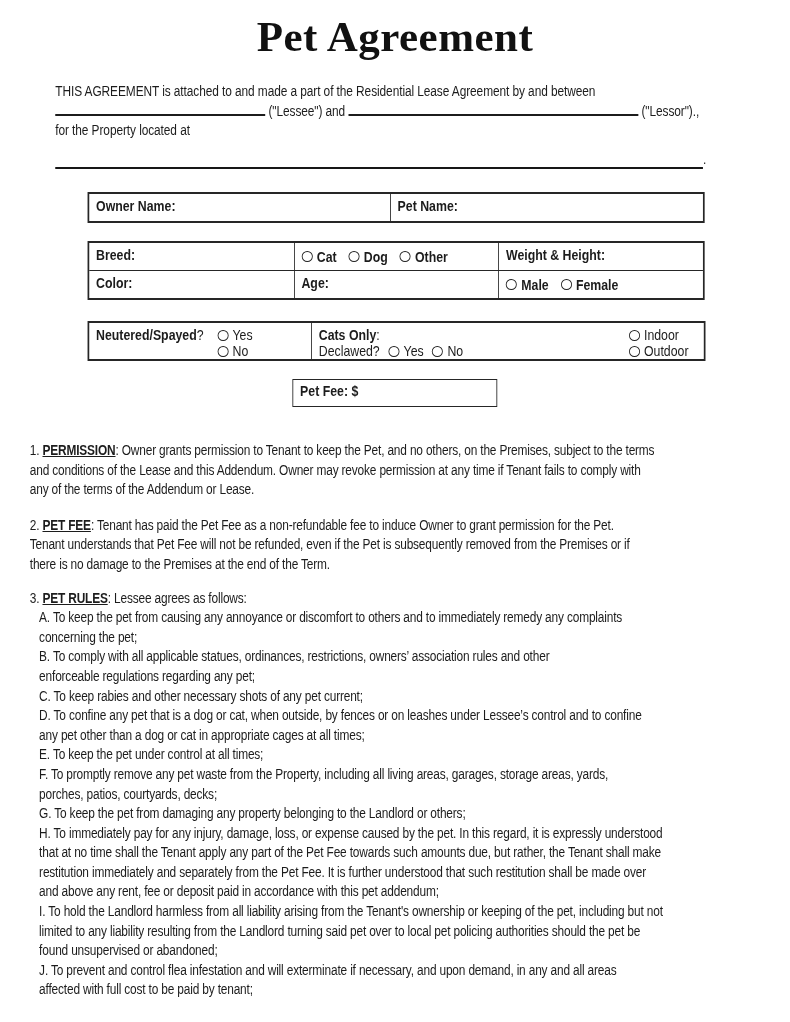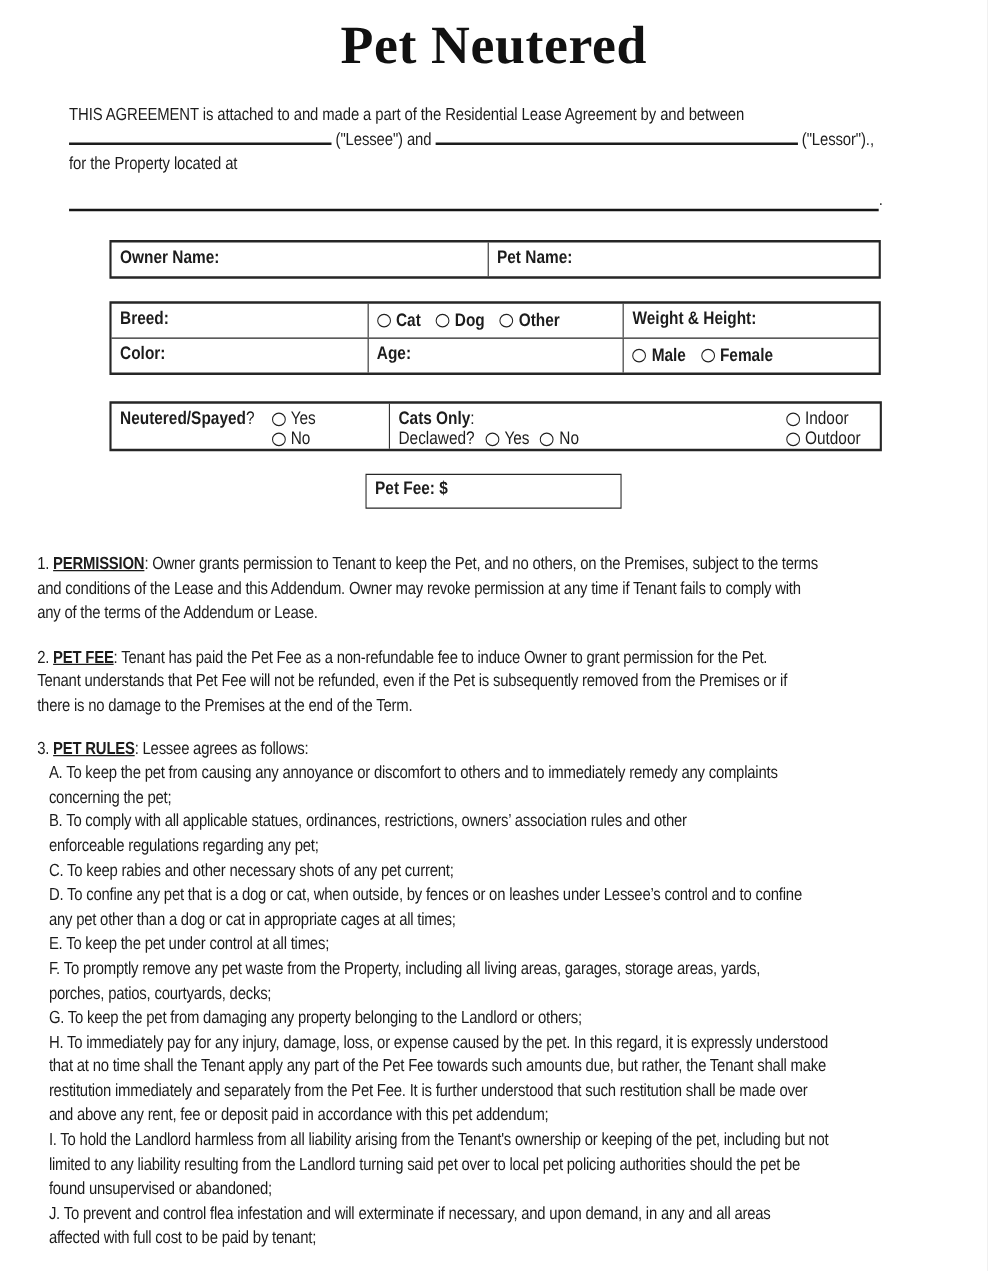--- a/index.html
+++ b/index.html
@@ -120,21 +120,21 @@
   .kw { font-weight:bold; text-decoration:underline; }
   .flow { white-space:pre-line; }
   .rule-items { padding-left:11px; }
   .rule-item { white-space:pre-line; }
 </style>
 </head>
 <body>
 
 <div class="page">
 
-  <h1 class="doc-title">Pet Neutered</h1>
+  <h1 class="doc-title">Pet Agreement</h1>
 
   <div class="condense">
 
     <div class="intro">
       <span>THIS AGREEMENT is attached to and made a part of the Residential Lease Agreement by and between</span><br>
       <span class="blank blank-lessee"></span>
       <span>("Lessee") and</span>
       <span class="blank blank-lessor"></span>
       <span>("Lessor").,</span><br>
       <span>for the Property located at</span>

